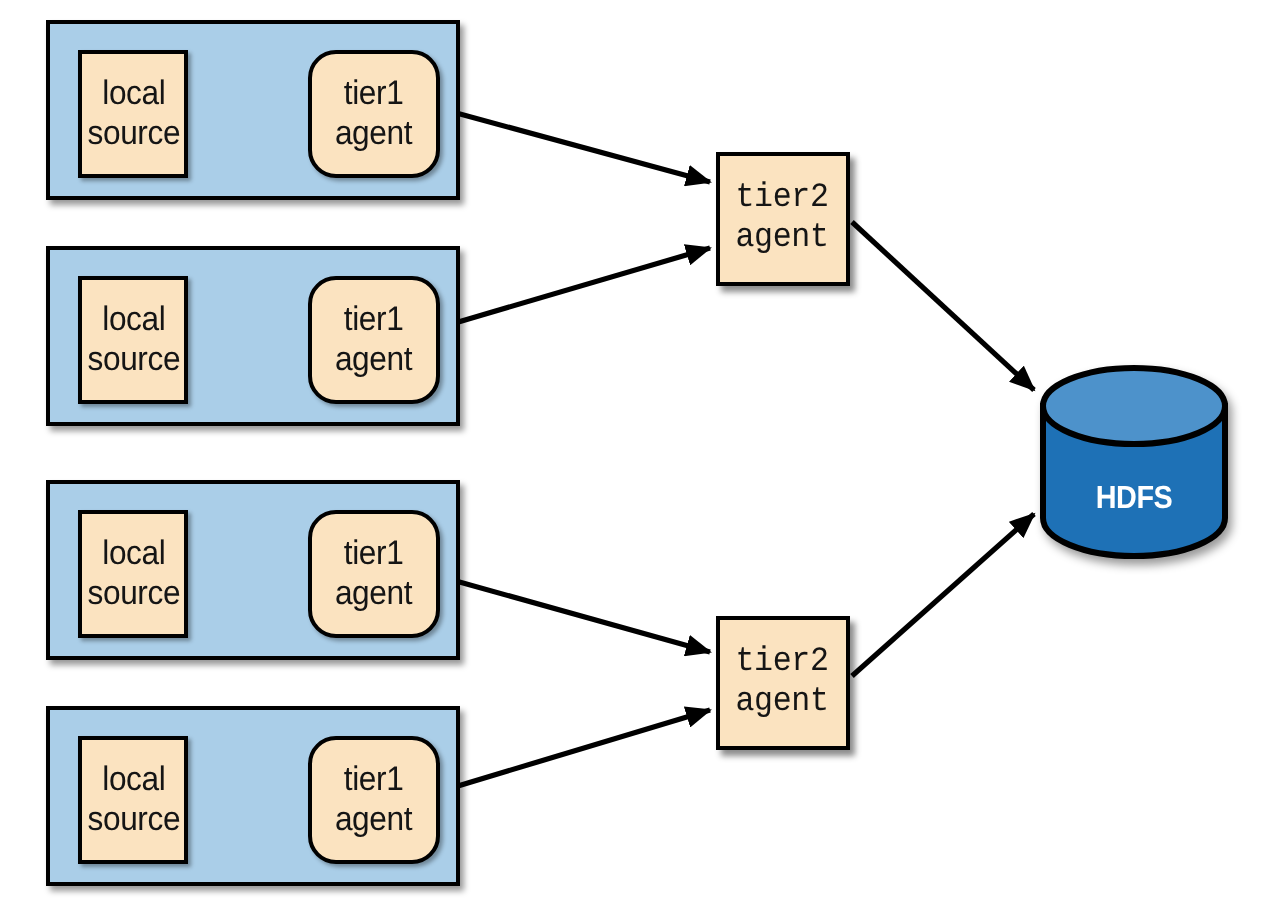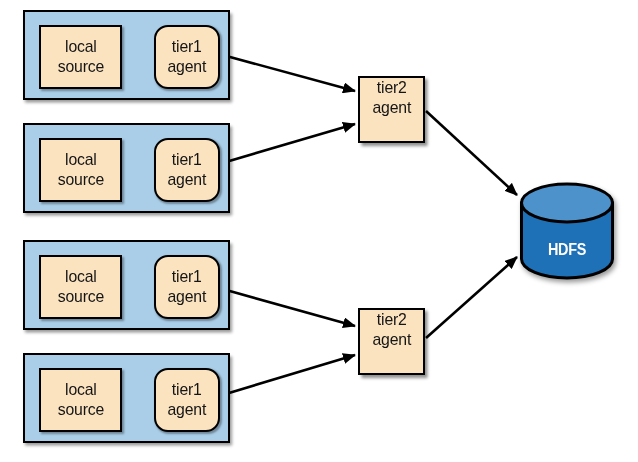--- a/index.html
+++ b/index.html
@@ -29,35 +29,37 @@
   .node {
     position: absolute;
     box-sizing: border-box;
     background: var(--node-fill, #fbe3c0);
     border: 2px solid var(--border, #000);
     box-shadow: 1.5px 1.5px 2px rgba(0,0,0,0.35);
     display: flex;
     align-items: center;
     justify-content: center;
   }
-  .node.source { left: 14px; top: 13px; width: 83px; height: 64px; }
+  .node.source { left: 14px; top: 13px; width: 55px; height: 64px; }
   .node.agent  { left: 129px; top: 13px; width: 66px; height: 64px; border-radius: 14px; }
 
   .collector {
     position: absolute;
     left: 358px;
     width: 67px;
     height: 67px;
     box-sizing: border-box;
     background: var(--node-fill, #fbe3c0);
     border: 2.5px solid var(--border, #000);
     box-shadow: 2.5px 3px 3px rgba(0,0,0,0.45);
     display: flex;
+    align-items: center;
     justify-content: center;
     z-index: 2;
+    font-family: Liberation Mono, monospace;
   }
   .collector.c1 { top: 76px; }
   .collector.c2 { top: 308px; }
 
   .node-label {
     font-size: 17px;
     line-height: 1.15;
     color: #151515;
     text-align: center;
     white-space: pre-line;

